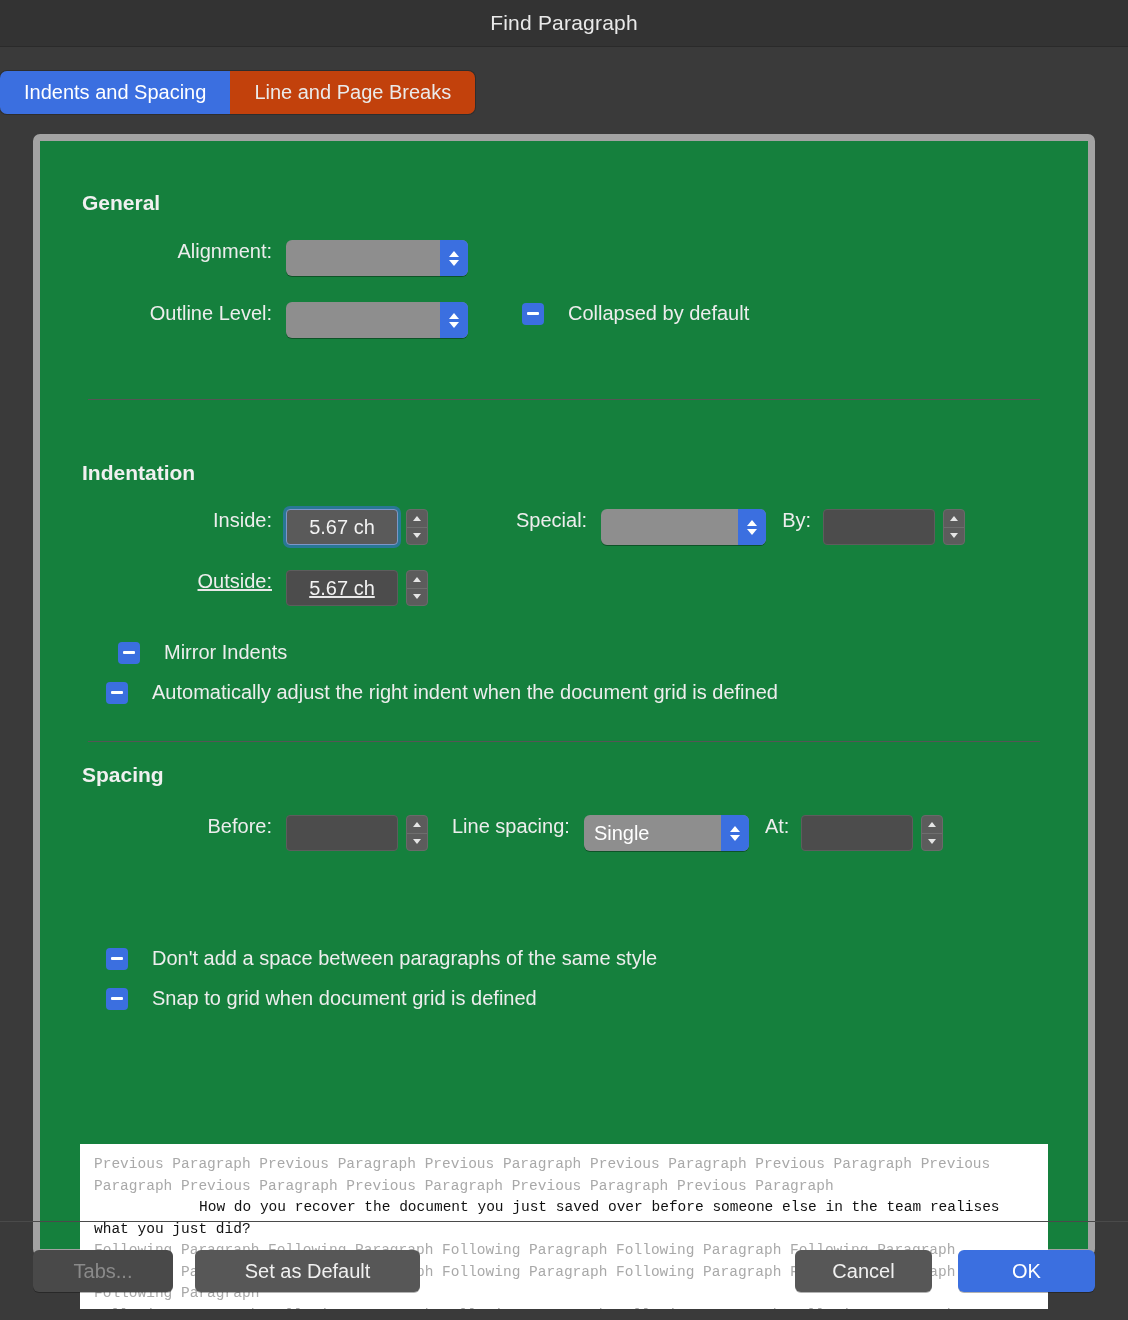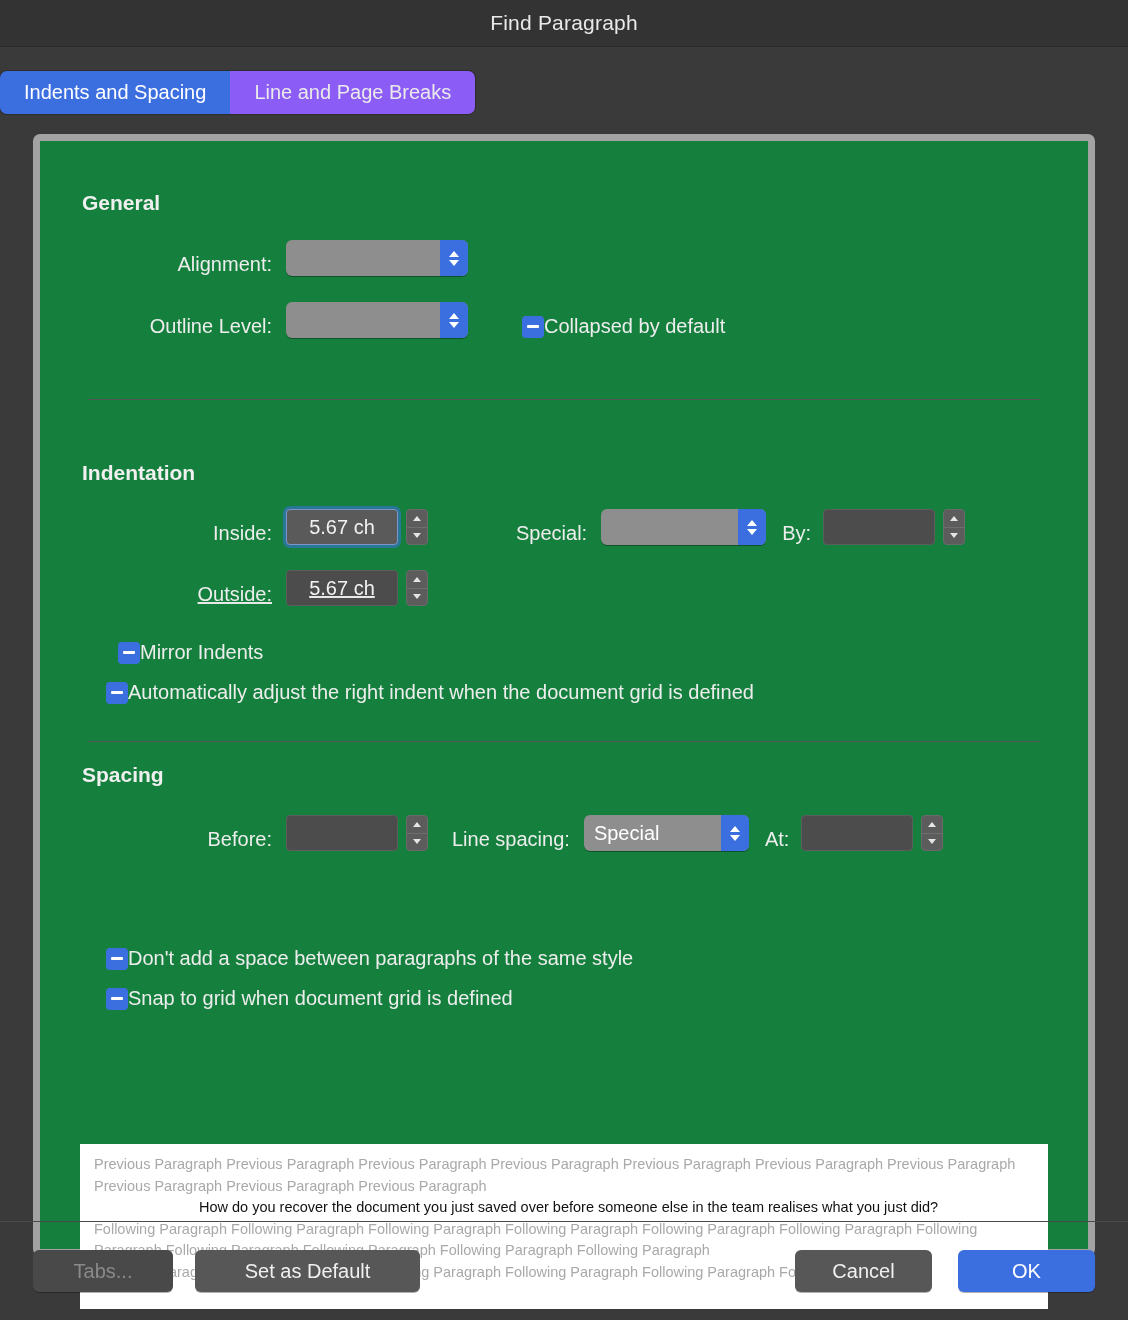--- a/index.html
+++ b/index.html
@@ -47,21 +47,21 @@
   }
   .tabs {
     display: flex;
     border-radius: 7px;
     overflow: hidden;
     box-shadow: 0 0 0 1px #2d2d2d;
   }
   .tab {
     font-size: 20px;
     padding: 10px 24px;
-    background: #8b5cf6;
+    background: #c2410c;
     color: #eaeaea;
     cursor: default;
     white-space: nowrap;
   }
   .tab.active {
     background: #3b6fe0;
     color: #ffffff;
   }
   
   .panel {
@@ -80,21 +80,21 @@
     font-weight: bold;
     color: #f0f0f0;
   }
   .divider {
     height: 1px;
     background: #555555;
     margin: 0 24px;
   }
   .row {
     display: flex;
-    align-items: flex-end;
+    align-items: flex-start;
   }
   .lbl {
     font-size: 20px;
     color: #ededed;
   }
   
   .popup {
     position: relative;
     height: 36px;
     background: #8e8e8e;
@@ -201,21 +201,21 @@
   }
   .checkbox .dash {
     width: 12px;
     height: 2.5px;
     background: #ffffff;
     border-radius: 1px;
   }
   .check-row {
     display: flex;
     align-items: center;
-    gap: 0;
+    gap: 24px;
   }
   .check-row .ctext {
     font-size: 20px;
     color: #ededed;
   }
   
   .preview {
     position: absolute;
     left: 40px;
     right: 40px;
@@ -224,20 +224,21 @@
     background: #ffffff;
     overflow: hidden;
     padding: 10px 14px 0 14px;
     box-sizing: border-box;
   }
   .preview p {
     margin: 0;
     font-size: 14.5px;
     line-height: 21.5px;
     color: #a9a9a9;
+    font-family: Liberation Mono, monospace;
   }
   .preview p.current {
     color: #111111;
     text-indent: 105px;
     font-size: 14.5px;
   }
   
   .footer {
     position: absolute;
     left: 0;
@@ -379,21 +380,21 @@
     <div class="row" style="position:absolute; left:42px; top:674px; width:1000px;">
       <div class="lbl" style="width:190px; text-align:right;">Before:</div>
       <div class="field" style="width:112px; margin-left:14px;"></div>
       <div class="stepper">
         <div class="up"></div>
           <div class="sep"></div>
           <div class="dn"></div>
       </div>
       <div class="lbl" style="margin-left:24px;">Line spacing:</div>
       <div class="popup" style="width:165px; margin-left:14px;">
-        <span>Special</span>
+        <span>Single</span>
         <span class="arrows">
           <span class="up"></span>
             <span class="dn"></span>
         </span>
       </div>
       <div class="lbl" style="margin-left:16px;">At:</div>
       <div class="field" style="width:112px; margin-left:12px;"></div>
       <div class="stepper">
         <div class="up"></div>
           <div class="sep"></div>

